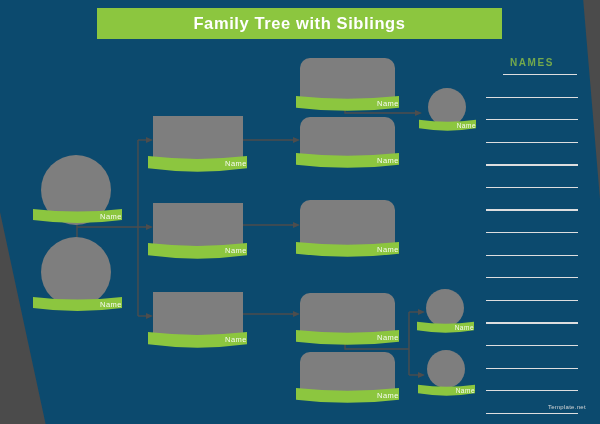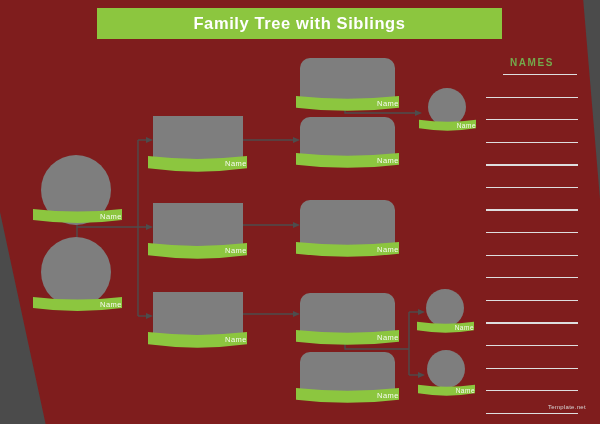--- a/index.html
+++ b/index.html
@@ -1,20 +1,20 @@
 <!DOCTYPE html>
 <html style="--accent: #8cc63f; --names-heading: #74a94c; --shape-gray: #7e7e7e; --connector: #4d4d4d; --corner-gray: #4b4b4b; --rule-gray: #dededf;"><head>
 <meta charset="utf-8">
 <style>
   :root{
     --accent:#8cc63f; --names-heading:#74a94c; --shape-gray:#7e7e7e;
     --connector:#4d4d4d; --corner-gray:#4b4b4b; --rule-gray:#dededf;
   }
   html,body{margin:0;padding:0;background:#fff;}
-  #stage{position:relative;width:600px;height:424px;background:#7f1d1d;overflow:hidden;
+  #stage{position:relative;width:600px;height:424px;background:#0c4a6e;overflow:hidden;
          font-family:"Liberation Sans",sans-serif;}
   .wedge{position:absolute;inset:0;background:var(--corner-gray);}
   .wedge.tr{clip-path:polygon(97.2% 0,100% 0,100% 47%);}
   .wedge.bl{clip-path:polygon(0 50%,7.6% 100%,0 100%);}
   .titlebar{position:absolute;left:97px;top:8px;width:405px;height:31px;background:var(--accent);
             display:flex;align-items:center;justify-content:center;}
   .titlebar span{color:#fff;font-weight:bold;font-size:16.5px;letter-spacing:.6px;}
   .names-heading{position:absolute;left:486px;top:57px;width:92px;text-align:center;
                  color:var(--names-heading);font-weight:bold;font-size:10px;letter-spacing:1.6px;}
   .names-lines{position:absolute;left:486px;top:74px;width:92px;}

